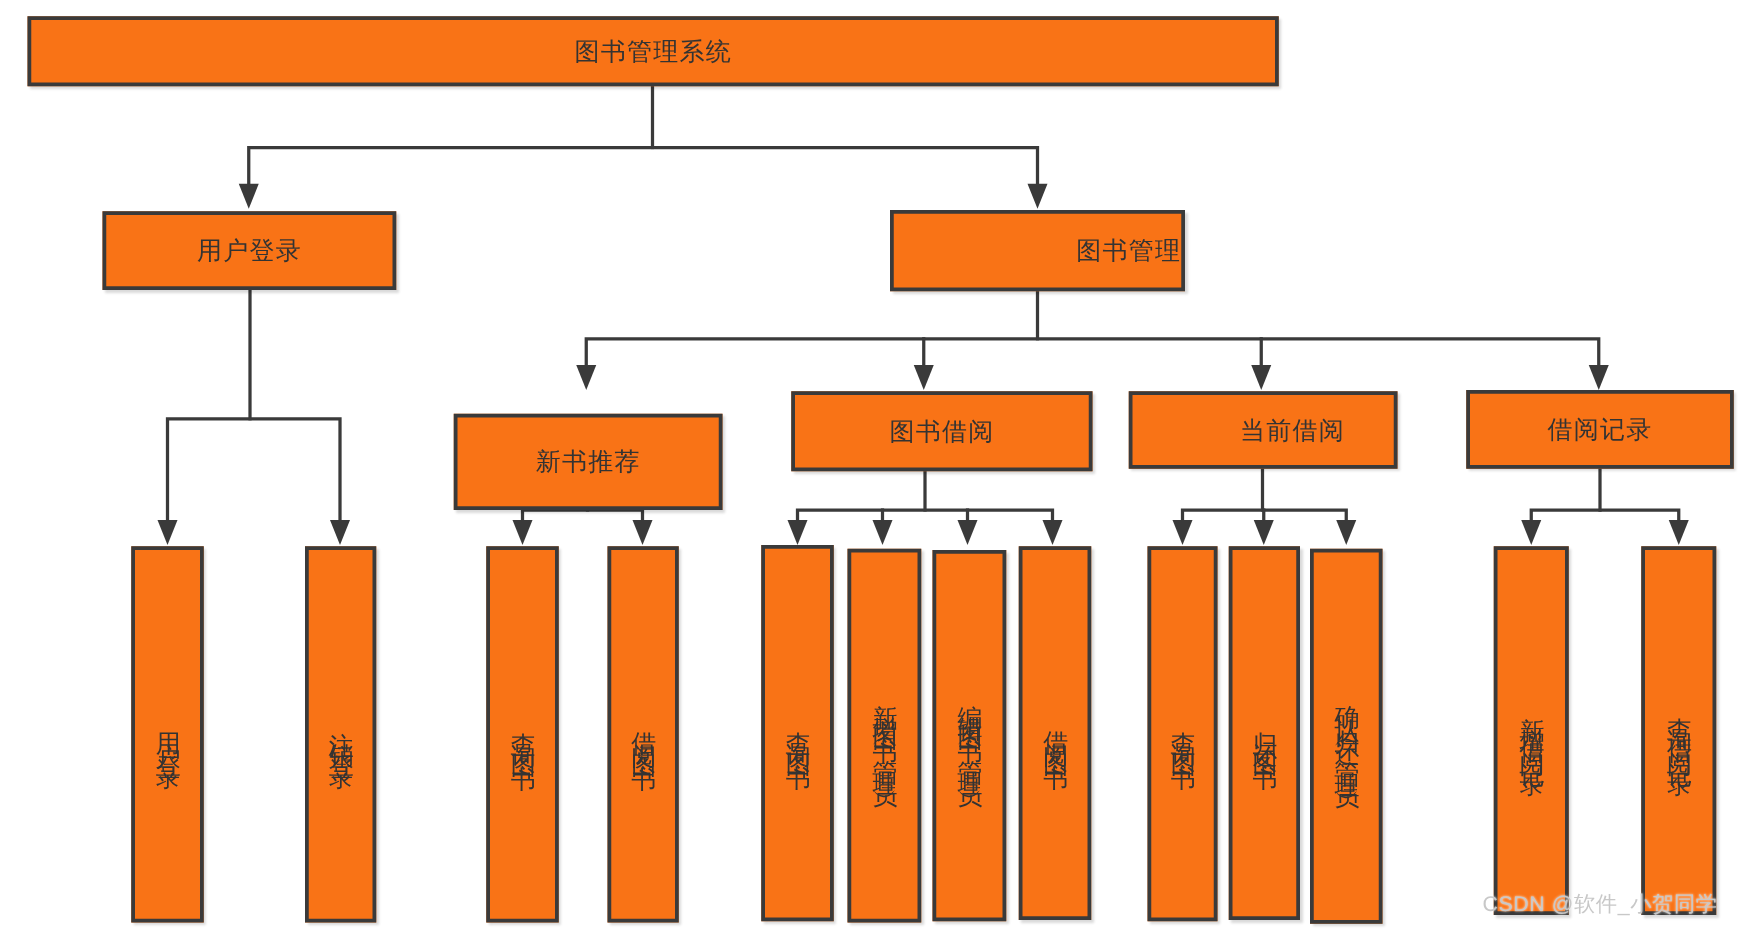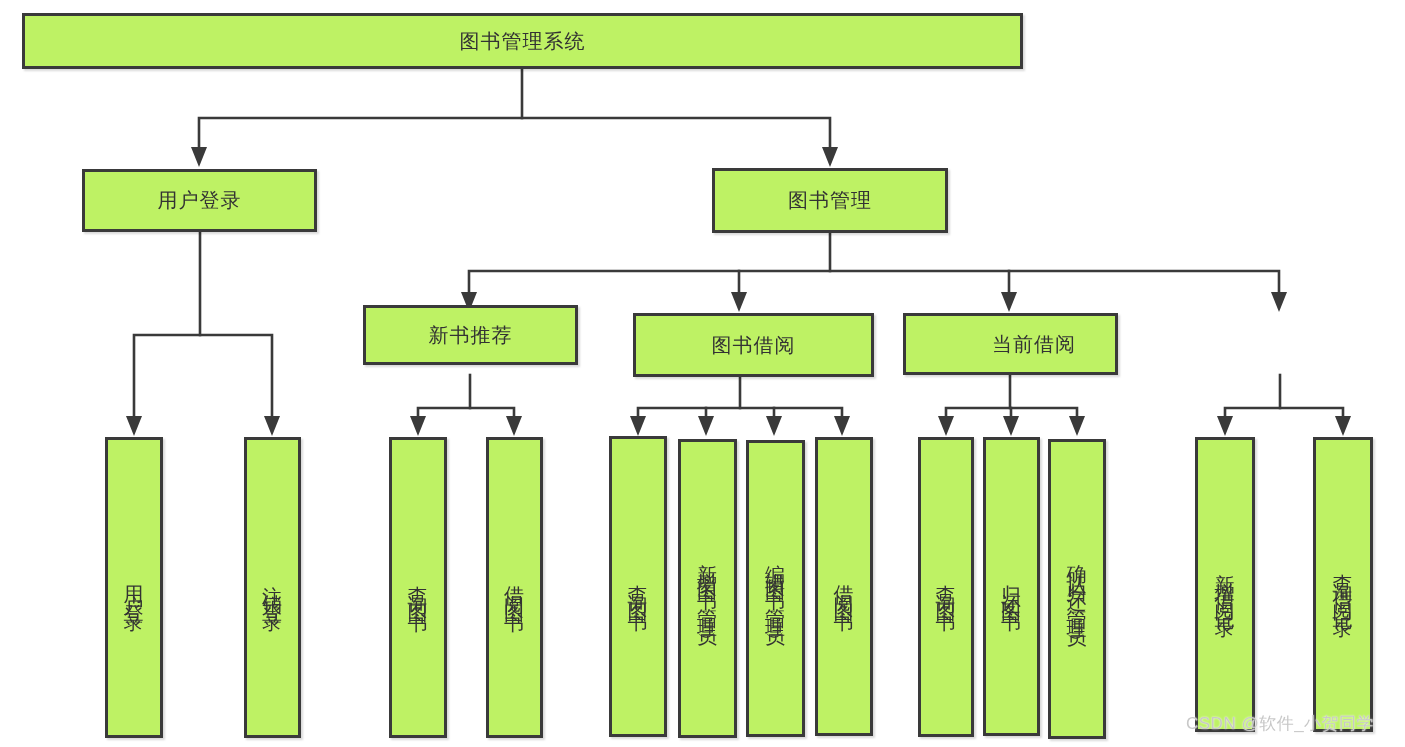--- a/index.html
+++ b/index.html
@@ -13,21 +13,21 @@
     position:relative;
     width:1405px;
     height:747px;
     background:var(--bg);
     font-family:"Liberation Sans","DejaVu Sans",sans-serif;
     overflow:hidden;
   }
   #wires{position:absolute;left:0;top:0;width:1405px;height:747px;z-index:0;}
   .node{
     position:absolute;
-    background:#bef264;
+    background:#f97316;
     border:3px solid var(--line);
     box-sizing:border-box;
     display:flex;
     align-items:center;
     justify-content:center;
     color:var(--text);
     font-size:20px;
     letter-spacing:1px;
     box-shadow:2px 2px 2px rgba(0,0,0,0.15);
     z-index:1;
@@ -112,32 +112,35 @@
     </g>
   </svg>
 
   <div class="node" style="left:22px;top:13px;width:1001px;height:56px;">
     <span>图书管理系统</span>
   </div>
 
   <div class="node" style="left:82px;top:169px;width:235px;height:63px;">
     <span>用户登录</span>
   </div>
-  <div class="node" style="left:712px;top:168px;width:236px;height:65px;">
+  <div class="node" style="left:712px;top:168px;width:236px;height:65px;justify-content:flex-end;">
     <span>图书管理</span>
   </div>
 
-  <div class="node" style="left:363px;top:305px;width:215px;height:60px;">
+  <div class="node" style="left:363px;top:331px;width:215px;height:77px;">
     <span>新书推荐</span>
   </div>
   <div class="node" style="left:633px;top:313px;width:241px;height:64px;">
     <span>图书借阅</span>
   </div>
   <div class="node" style="left:903px;top:313px;width:215px;height:62px;padding-left:47px;">
     <span>当前借阅</span>
+  </div>
+  <div class="node" style="left:1173px;top:312px;width:214px;height:63px;">
+    <span>借阅记录</span>
   </div>
 
   <div class="node leaf" style="left:105px;top:437px;width:58px;height:301px;">
     <span class="vtext">用户登录</span>
   </div>
   <div class="node leaf" style="left:244px;top:437px;width:57px;height:301px;">
     <span class="vtext">注销登录</span>
   </div>
 
   <div class="node leaf" style="left:389px;top:437px;width:58px;height:301px;">

